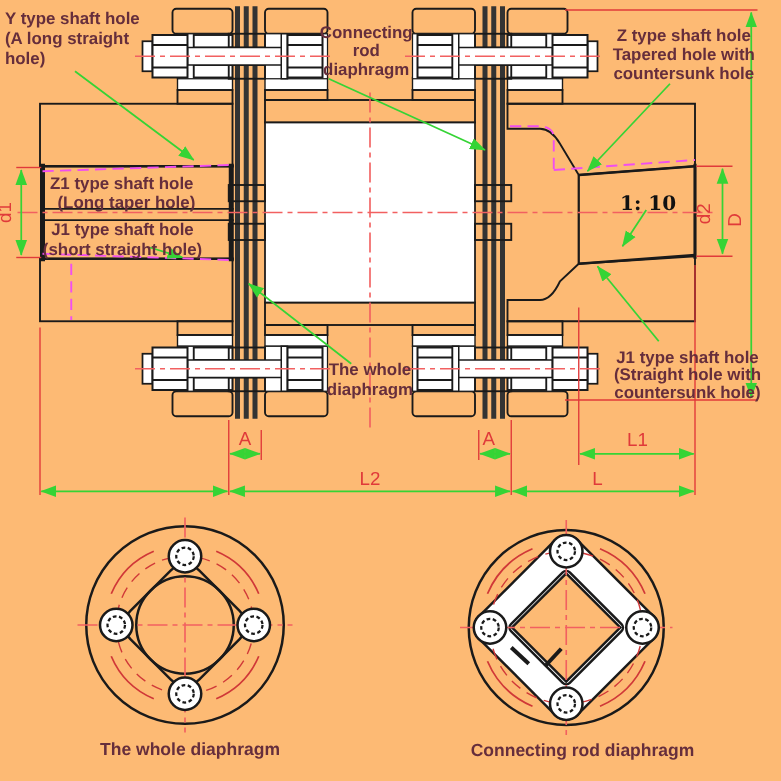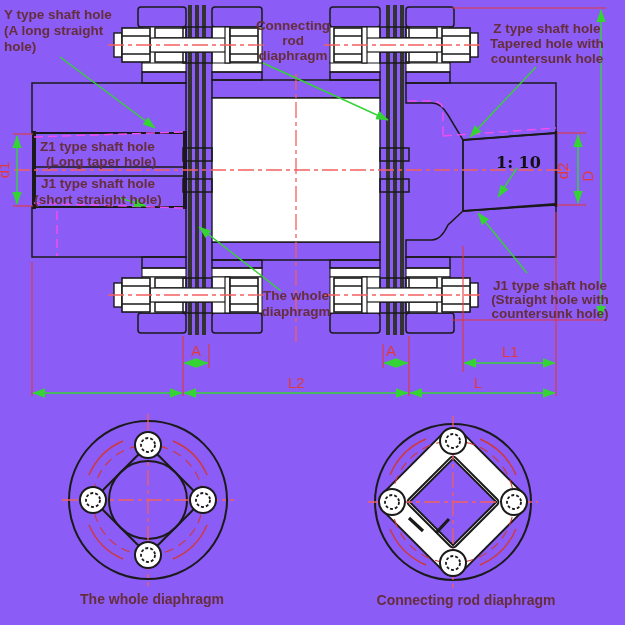--- a/index.html
+++ b/index.html
@@ -1,16 +1,16 @@
 <!DOCTYPE html>
 <html><head>
 <meta charset="utf-8">
 <style>
   html,body{margin:0;padding:0;background:#fff;}
-  #stage{width:625px;height:625px;position:relative;background:#8b5cf6;overflow:hidden;}
+  #stage{width:625px;height:625px;position:relative;background:#fdba74;overflow:hidden;}
   svg{display:block;}
   text{font-family:"Liberation Sans",sans-serif;}
   .ann{font-size:13.5px;font-weight:bold;fill:#662e3c;}
   .cap{font-size:14px;font-weight:bold;fill:#662e3c;}
   .dim{font-size:15px;fill:#e03a3a;}
   .ratio{font-family:"DejaVu Serif",serif;font-size:16px;font-weight:bold;fill:#111;}
   .out{stroke:#1a1a1a;stroke-width:1.5;fill:none;}
   .cl{stroke:#f26060;stroke-width:1.3;fill:none;stroke-dasharray:16 4 4 4;}
   .mag{stroke:#f14ef1;stroke-width:1.5;fill:none;stroke-dasharray:9 5;}
   .ext{stroke:#e03a3a;stroke-width:1.1;fill:none;}

